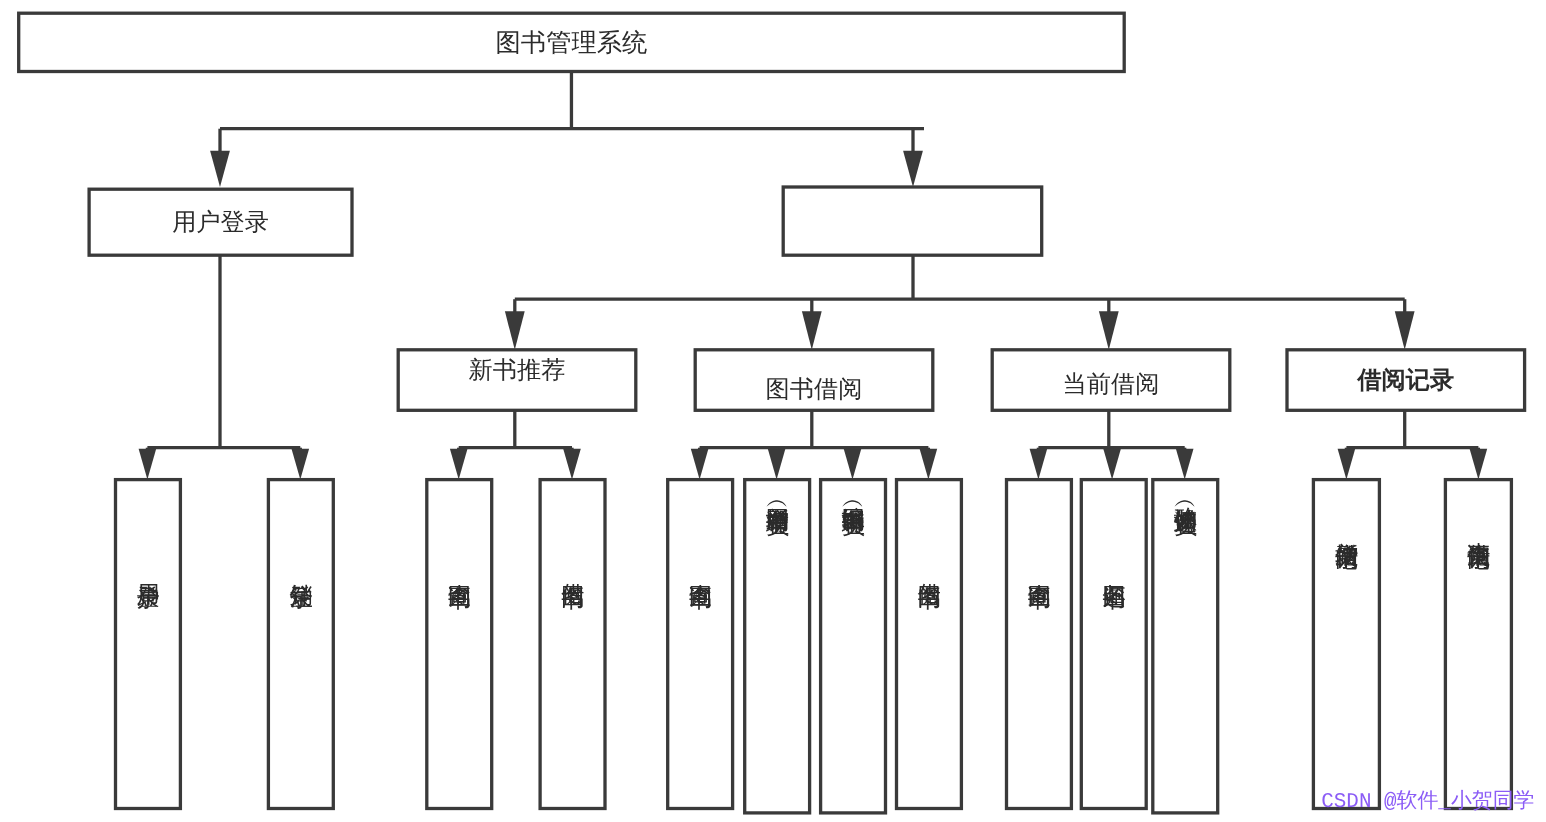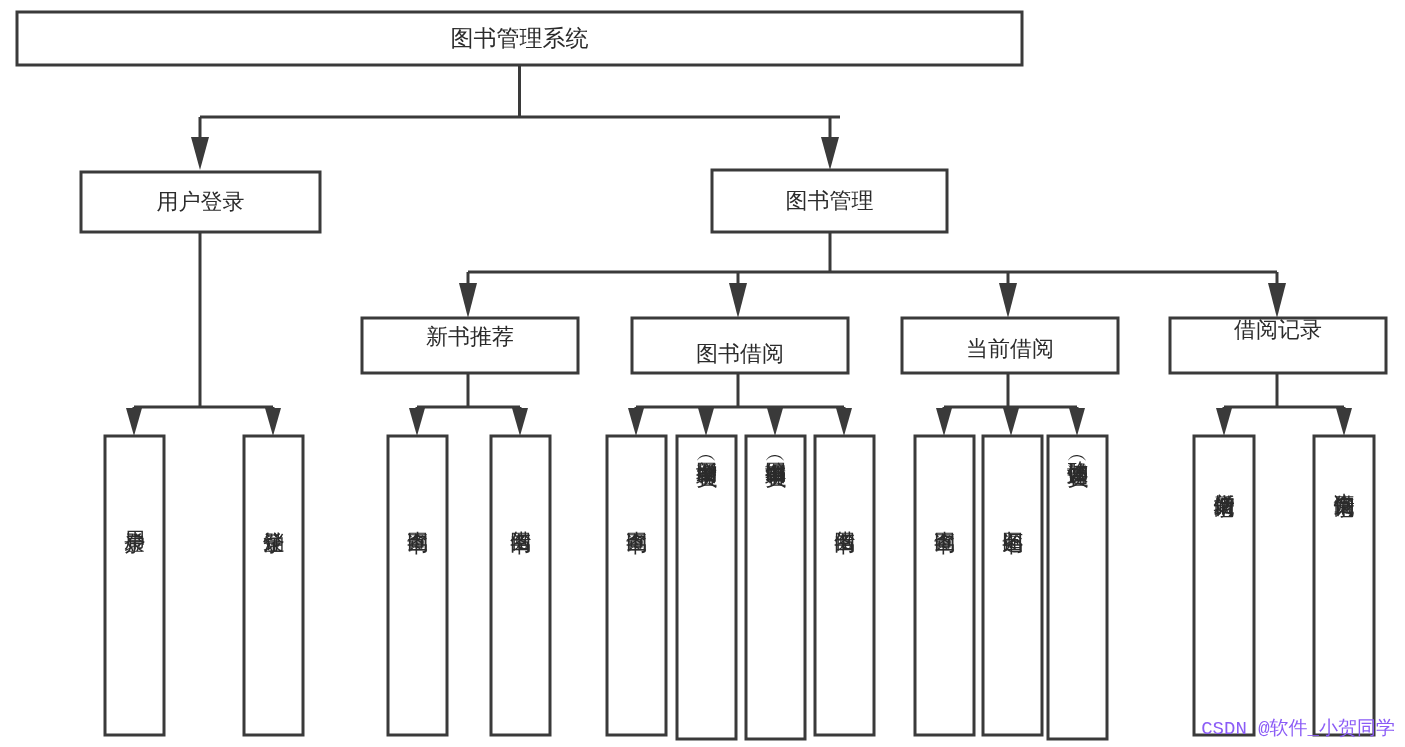--- a/index.html
+++ b/index.html
@@ -196,37 +196,34 @@
   </svg>
 
   <div class="h-wrap" style="left:17px; top:12px; width:1005px; height:53px;">
     <span class="h-text root">图书管理系统</span>
   </div>
 
   <div class="h-wrap" style="left:81px; top:172px; width:239px; height:60px;">
     <span class="h-text">用户登录</span>
   </div>
 
-  <div class="h-wrap" style="left:712px; top:170px; width:235px; height:62px;">
-    <span class="h-text">图书管理</span>
-  </div>
 
   <div class="h-wrap" style="left:362px; top:318px; width:216px; height:38px;">
     <span class="h-text">新书推荐</span>
   </div>
 
   <div class="h-wrap" style="left:632px; top:318px; width:216px; height:71px;">
     <span class="h-text">图书借阅</span>
   </div>
 
   <div class="h-wrap" style="left:902px; top:318px; width:216px; height:62px;">
     <span class="h-text">当前借阅</span>
   </div>
 
-  <div class="h-wrap" style="left:1170px; top:302px; width:216px; height:55px;">
+  <div class="h-wrap" style="left:1170px; top:318px; width:216px; height:55px;font-weight:bold;">
     <span class="h-text">借阅记录</span>
   </div>
 
   <div class="vert-wrap" style="left:105px; top:436px; width:59px; height:299px; padding-top:78px;">
     <span class="vert-text">用户登录</span>
   </div>
 
   <div class="vert-wrap" style="left:244px; top:436px; width:59px; height:299px; padding-top:78px;">
     <span class="vert-text">注销登录</span>
   </div>

